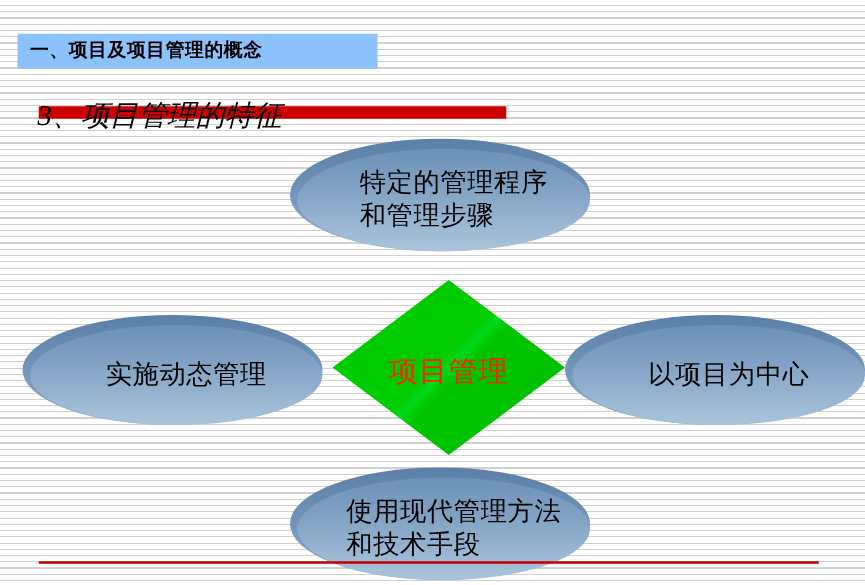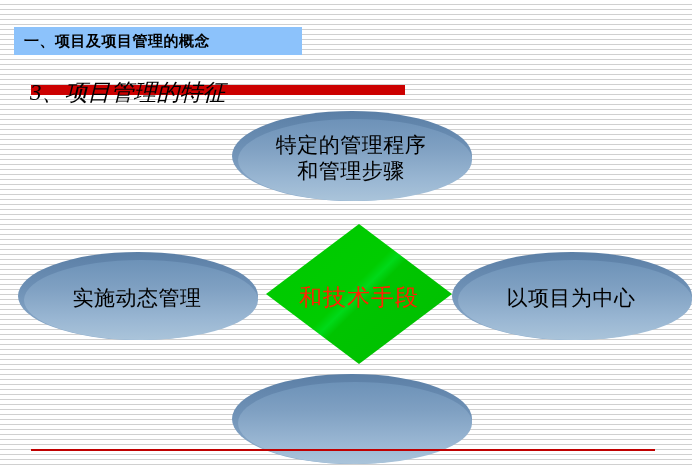--- a/index.html
+++ b/index.html
@@ -100,35 +100,33 @@
     position: absolute;
     left: 6px;
     top: 8px;
     width: calc(100% - 6px);
     height: calc(100% - 8px);
     border-radius: 50%;
     background: linear-gradient(to bottom, #6d92b8 0%, #7fa0c2 35%, #9ab7d3 75%, #aac4da 100%);
   }
   .disc .label {
     position: absolute;
-    left: 2px;
+    left: 14px;
     top: 8px;
     width: calc(100% - 6px);
     height: calc(100% - 8px);
     display: flex;
     flex-direction: column;
     align-items: center;
     justify-content: center;
-    text-align: center;
     color: #000000;
     font-size: 21px;
     line-height: 1.22;
     white-space: pre-line;
     letter-spacing: 0.5px;
-    font-family: Liberation Mono, monospace;
   }
 
   #disc-top    { left: 232px; top: 111px; width: 240px; height: 90px; }
   #disc-left   { left: 18px;  top: 252px; width: 240px; height: 88px; }
   #disc-right  { left: 452px; top: 252px; width: 240px; height: 88px; }
   #disc-bottom { left: 232px; top: 374px; width: 240px; height: 90px; }
 
   
   #diamond {
     position: absolute;
@@ -183,22 +181,24 @@
 
   <div class="disc" id="disc-left">
     <div class="rim"></div>
     <div class="face"></div>
     <div class="label">实施动态管理</div>
   </div>
 
   <div class="disc" id="disc-bottom">
     <div class="rim"></div>
     <div class="face"></div>
+    <div class="label">使用现代管理方法
+和技术手段</div>
   </div>
 
   <div id="diamond">
     <div class="shape"></div>
-    <div class="label">和技术手段</div>
+    <div class="label">项目管理</div>
   </div>
 
   <div id="bottom-rule"></div>
 
 </div>
 
 </body></html>

